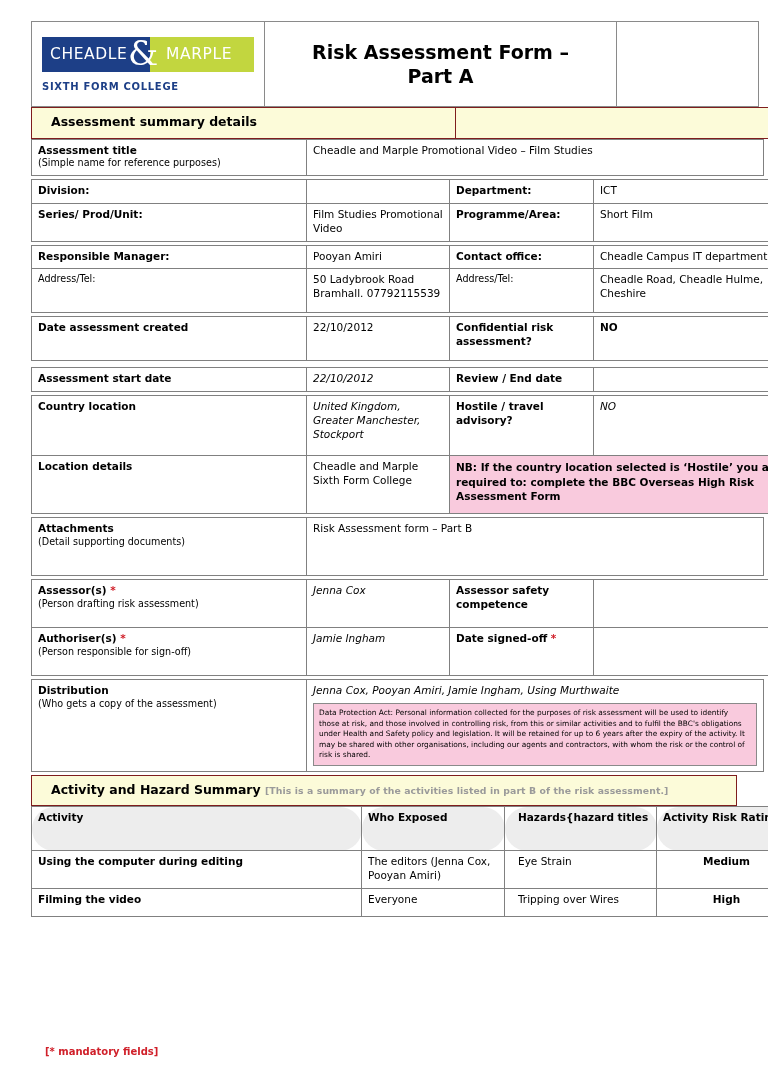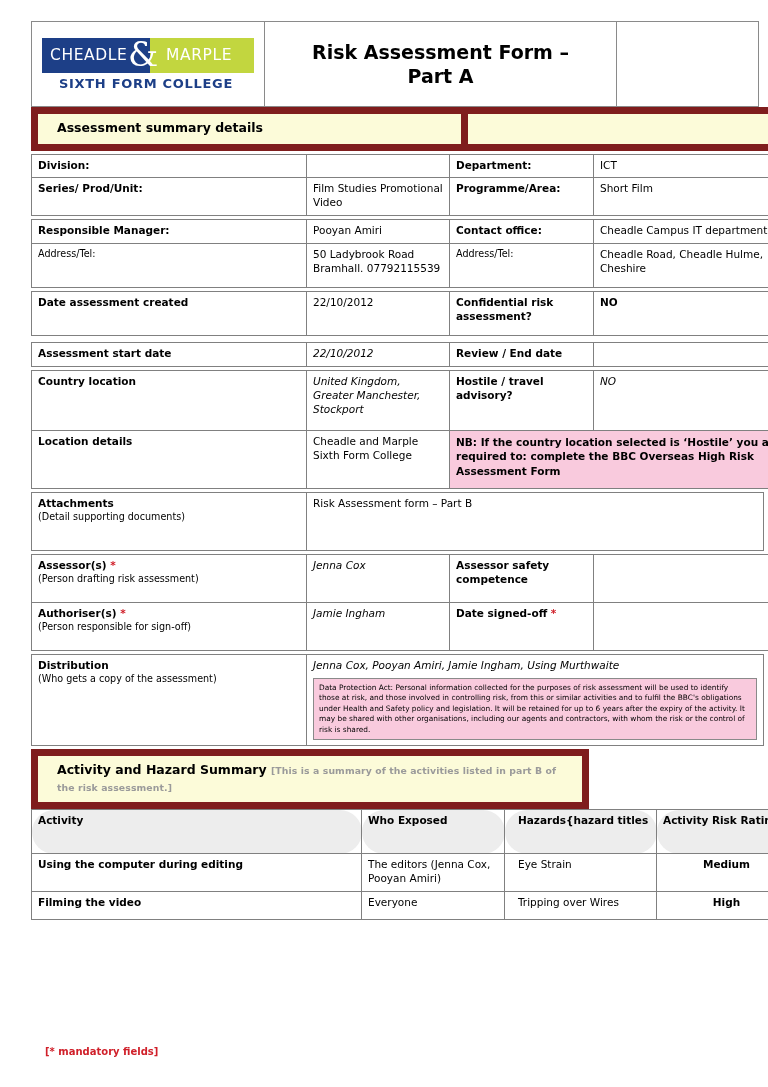--- a/index.html
+++ b/index.html
@@ -19,21 +19,21 @@
   .page {
     position: absolute;
     left: 31px;
     top: 21px;
     width: 706px;
   }
 
   table {
     border-collapse: collapse;
     table-layout: fixed;
-    width: 558px;
+    width: 706px;
   }
 
   td {
     border: 1px solid #808080;
     padding: 4px 6px 5px 6px;
     vertical-align: top;
     font-size: 10.5px;
     line-height: 1.32;
     background: #ffffff;
   }
@@ -93,47 +93,47 @@
     margin-top: -2px;
     color: #ffffff;
     font-size: 34px;
     font-family: "DejaVu Serif", "Liberation Serif", serif;
     font-weight: normal;
     z-index: 3;
     line-height: 1;
   }
   .logo-sub {
     width: 212px;
-    text-align: center;
+    text-align: left;
     color: #1d3f87;
-    font-size: 13px;
+    font-size: 10px;
     font-weight: bold;
     letter-spacing: 0.7px;
-    padding-top: 2px;
+    padding-top: 8px;
     padding-right: 4px;
     box-sizing: border-box;
   }
 
   .title-cell {
     width: 331px;
     text-align: center;
     font-size: 19px;
     font-weight: bold;
     line-height: 1.28;
     padding: 0 10px !important;
   }
   .blank-head-cell { width: 141px; }
 
   
   .banner td {
     background: #fcfbd9;
     font-weight: bold;
     font-size: 12.5px;
     padding: 6px 8px 7px 19px;
-    border: 7px solid #7f1d1d;
+    border: 1px solid #7f1d1d;
   }
   .banner .banner-note {
     font-weight: bold;
     font-size: 9.3px;
     color: #9a9a9a;
     letter-spacing: 0.1px;
   }
 
   
   .lbl { font-weight: bold; }
@@ -226,20 +226,31 @@
 
   <table class="banner">
     <tbody>
         <tr>
       <td style="width:396px">Assessment summary details</td>
       <td style="width:310px">&nbsp;</td>
     </tr>
   </tbody>
     </table>
 
+  <table>
+    <tbody>
+        <tr>
+      <td class="c1">
+        <div class="lbl">Assessment title</div>
+        <div class="sub">(Simple name for reference purposes)</div>
+      </td>
+      <td colspan="3" style="width:444px">Cheadle and Marple Promotional Video – Film Studies</td>
+    </tr>
+  </tbody>
+    </table>
 
   <table class="thickgap">
       <tbody>
         <tr>
           <td></td>
         </tr>
       </tbody>
     </table>
 
   <table>

